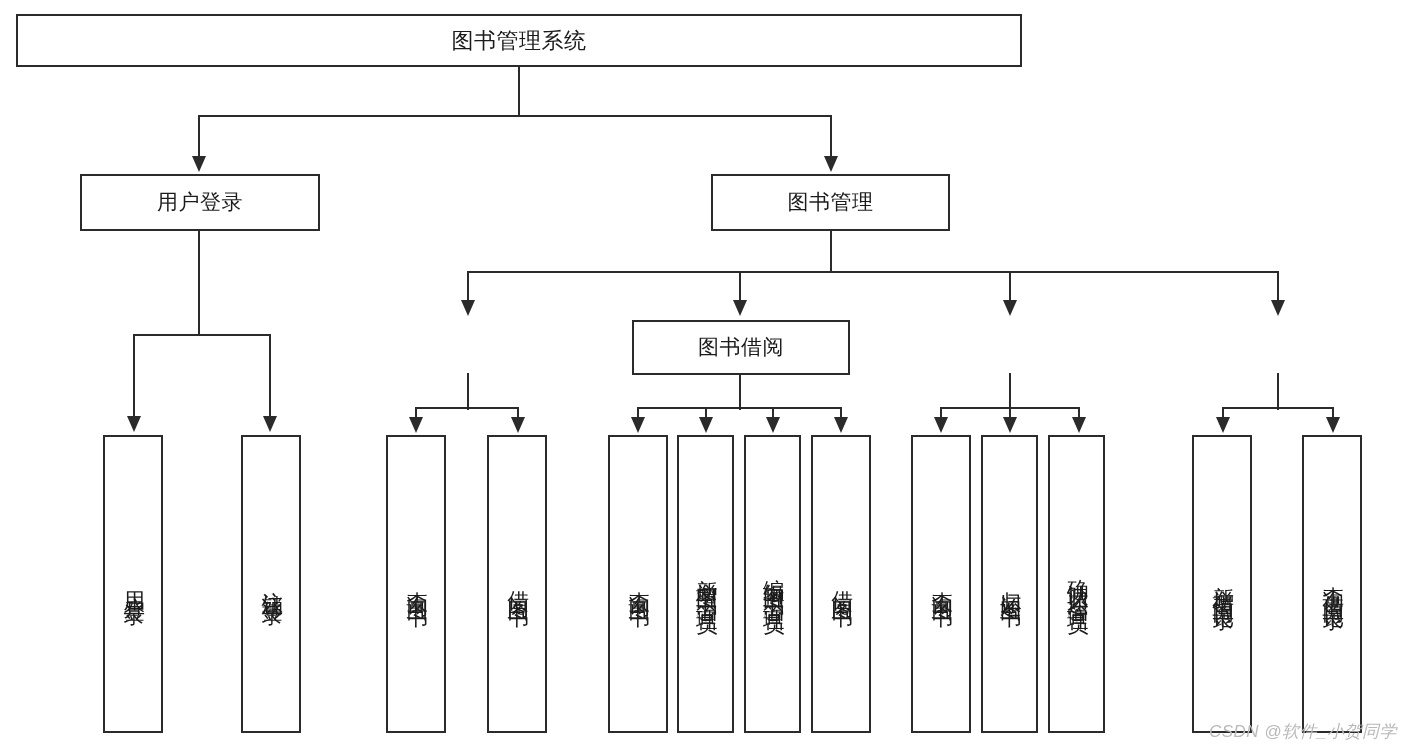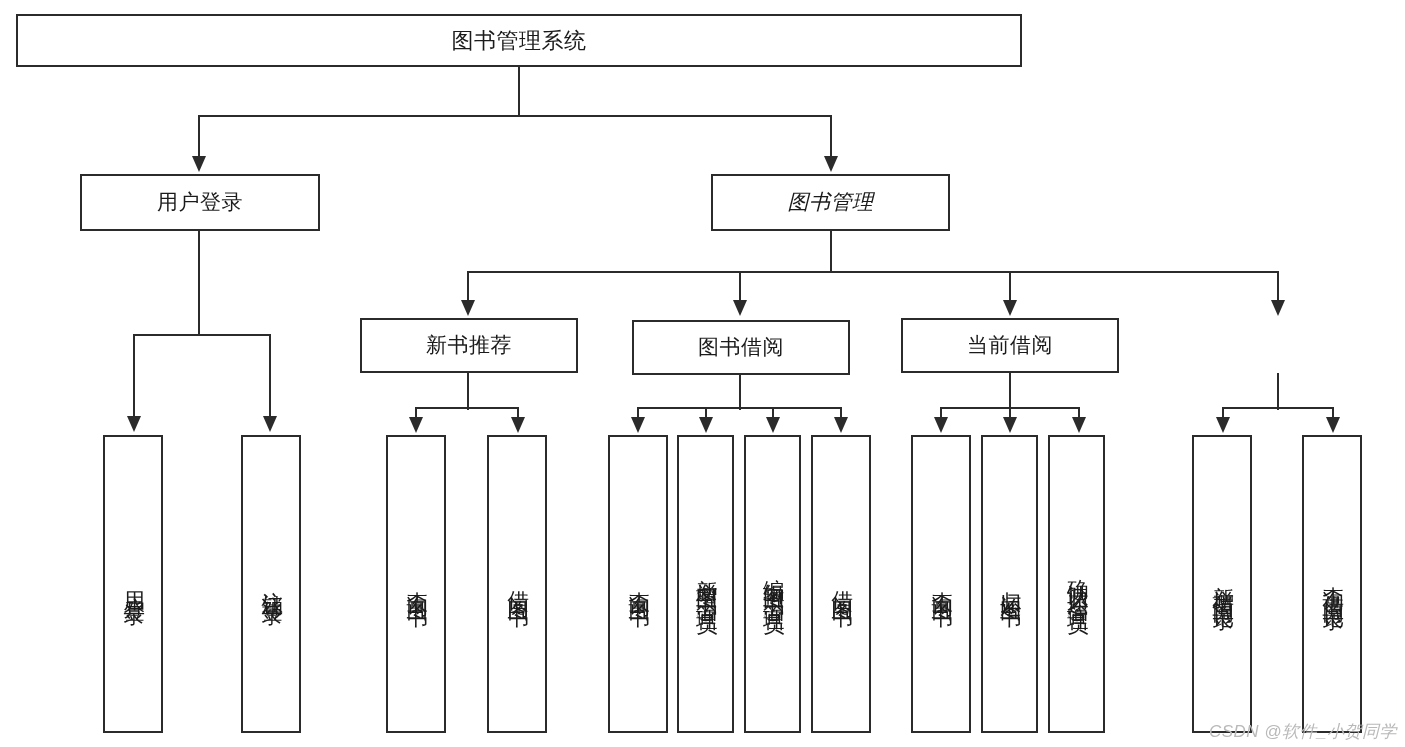--- a/index.html
+++ b/index.html
@@ -94,21 +94,21 @@
   <div class="hline" style="left:198px;top:115px;width:634px;"></div>
 
   <div class="vline" style="left:198px;top:115px;height:43px;"></div>
   <div class="arrow" style="left:192px;top:156px;"></div>
   <div class="vline" style="left:830px;top:115px;height:43px;"></div>
   <div class="arrow" style="left:824px;top:156px;"></div>
 
   <div class="node horiz" style="left:80px;top:174px;width:240px;height:57px;">
     <span class="label">用户登录</span>
   </div>
-  <div class="node horiz" style="left:711px;top:174px;width:239px;height:57px;font-style:italic;">
+  <div class="node horiz" style="left:711px;top:174px;width:239px;height:57px;">
     <span class="label">图书管理</span>
   </div>
 
   <div class="vline" style="left:198px;top:231px;height:105px;"></div>
   <div class="hline" style="left:133px;top:334px;width:138px;"></div>
   <div class="vline" style="left:133px;top:334px;height:84px;"></div>
   <div class="arrow" style="left:127px;top:416px;"></div>
   <div class="vline" style="left:269px;top:334px;height:84px;"></div>
   <div class="arrow" style="left:263px;top:416px;"></div>
 
@@ -116,28 +116,22 @@
   <div class="hline" style="left:467px;top:271px;width:812px;"></div>
   <div class="vline" style="left:467px;top:271px;height:31px;"></div>
   <div class="arrow" style="left:461px;top:300px;"></div>
   <div class="vline" style="left:739px;top:271px;height:31px;"></div>
   <div class="arrow" style="left:733px;top:300px;"></div>
   <div class="vline" style="left:1009px;top:271px;height:31px;"></div>
   <div class="arrow" style="left:1003px;top:300px;"></div>
   <div class="vline" style="left:1277px;top:271px;height:31px;"></div>
   <div class="arrow" style="left:1271px;top:300px;"></div>
 
-  <div class="node horiz" style="left:360px;top:318px;width:218px;height:55px;">
-    <span class="label">新书推荐</span>
-  </div>
   <div class="node horiz" style="left:632px;top:320px;width:218px;height:55px;">
     <span class="label">图书借阅</span>
-  </div>
-  <div class="node horiz" style="left:901px;top:318px;width:218px;height:55px;">
-    <span class="label">当前借阅</span>
   </div>
 
   <div class="vline" style="left:467px;top:373px;height:37px;"></div>
   <div class="hline" style="left:415px;top:407px;width:104px;"></div>
   <div class="vline" style="left:415px;top:407px;height:12px;"></div>
   <div class="arrow" style="left:409px;top:417px;"></div>
   <div class="vline" style="left:517px;top:407px;height:12px;"></div>
   <div class="arrow" style="left:511px;top:417px;"></div>
 
   <div class="vline" style="left:739px;top:373px;height:37px;"></div>

